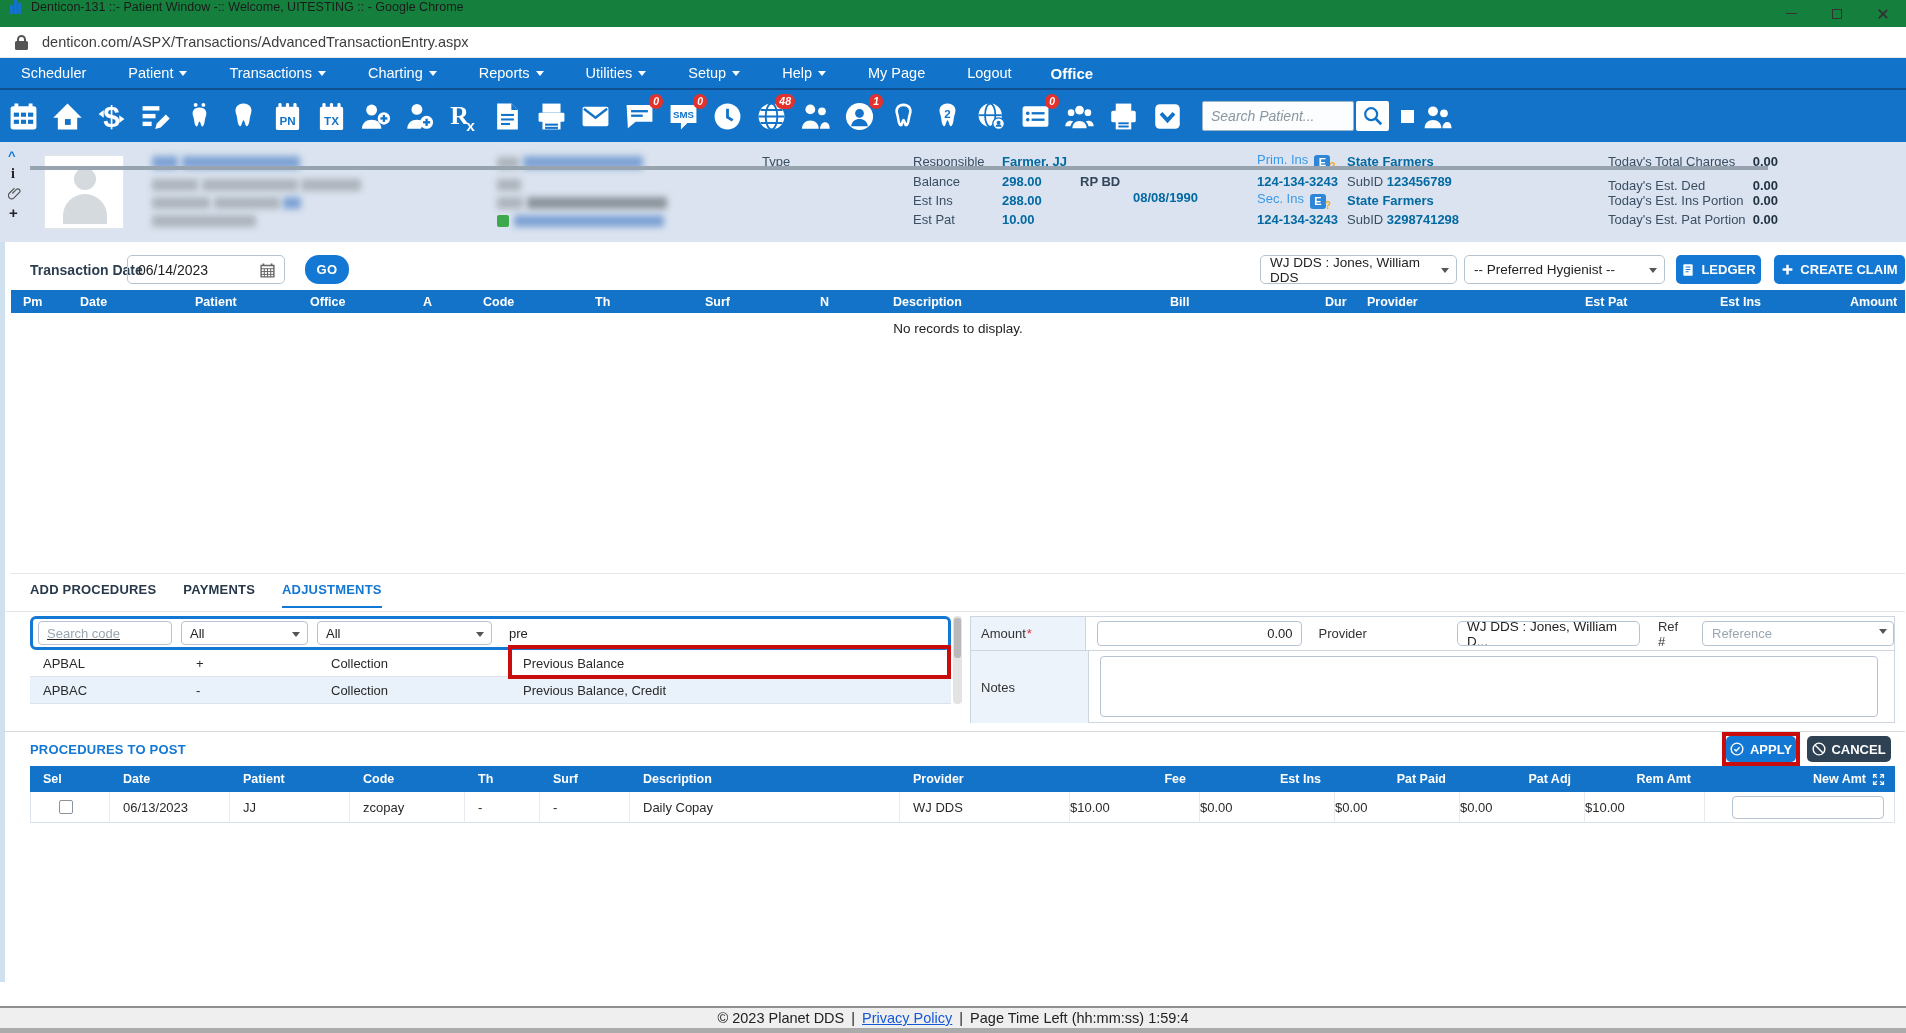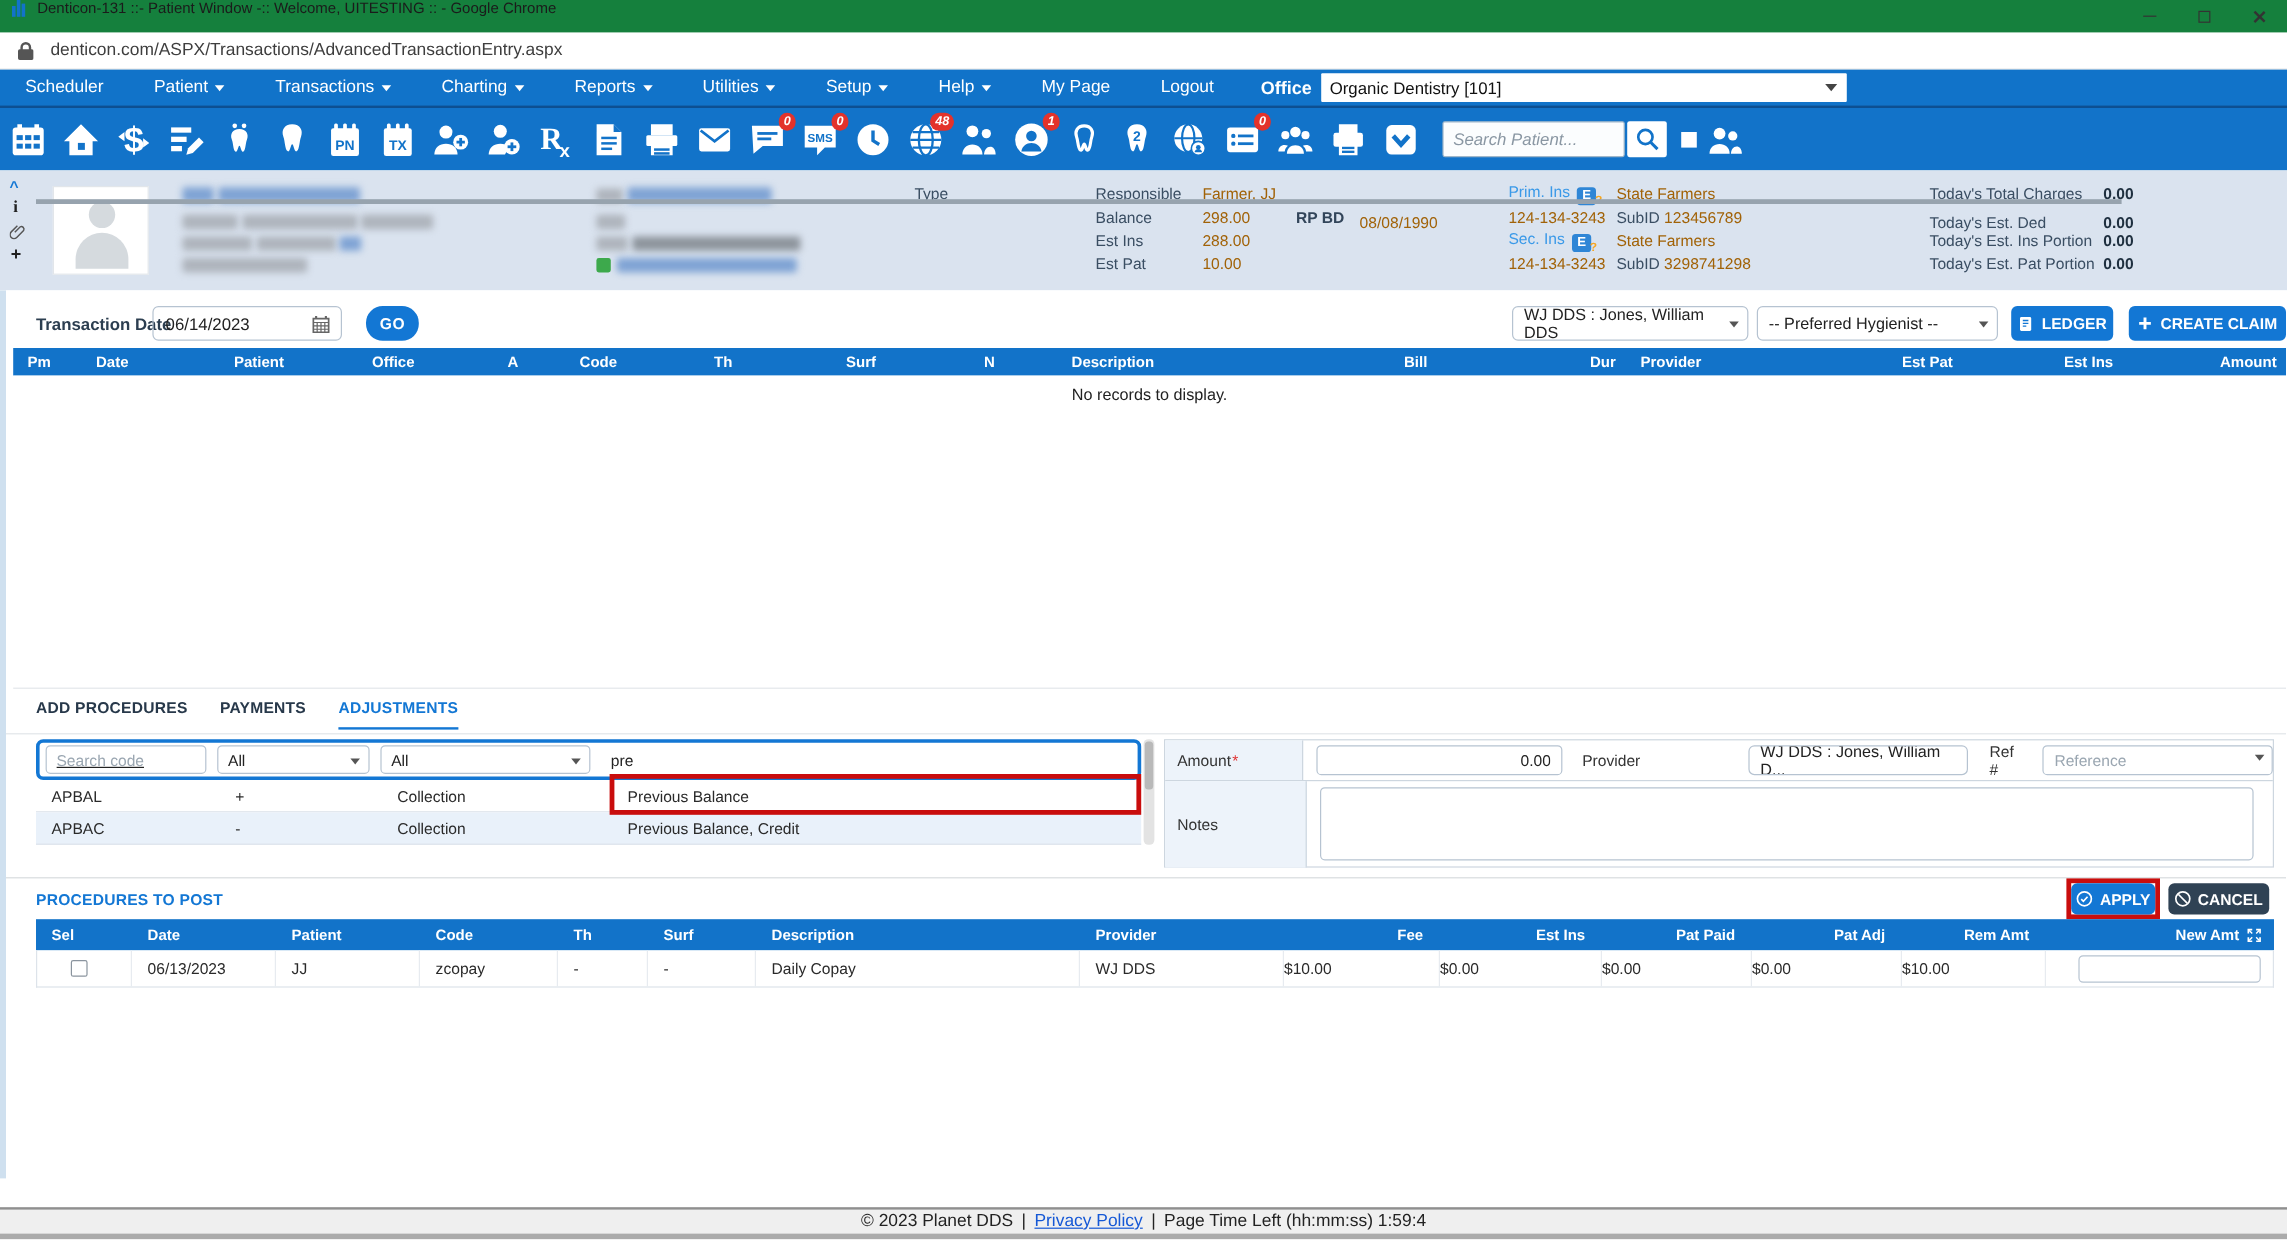--- a/index.html
+++ b/index.html
@@ -59,21 +59,21 @@
   .infoi { color:#222; font-weight:bold; font-size:14px; font-family:"Liberation Serif",serif; top:24px; left:11px !important; }
   .clip { top:44px; }
   .plus { color:#222; font-weight:bold; font-size:15px; top:62px; left:9px !important; }
   .photo { position:absolute; left:44px; top:13px; width:80px; height:74px; background:#fff; border:1px solid #e2e6ea; }
   .photo::before { content:""; position:absolute; left:29px; top:12px; width:22px; height:22px; border-radius:50%; background:#d5dade; }
   .photo::after { content:""; position:absolute; left:18px; top:38px; width:44px; height:30px; border-radius:22px 22px 0 0; background:#d5dade; }
   .blur { display:inline-block; height:12px; border-radius:2px; filter:blur(3px); vertical-align:middle; }
   .b-blue { background:#7fa3d4; } .b-gray { background:#aeb4bc; } .b-dk { background:#8d949c; }
   .greenic { display:inline-block; width:12px; height:12px; background:#3da94c; border-radius:2px; vertical-align:middle; margin-right:5px; }
   .pb-lbl { color:#3a4e63; }
-  .pb-val { color:#a16207; font-weight:normal; }
+  .pb-val { color:#0369a1; font-weight:bold; }
   .inslink { color:#3a99e8; }
   .eicon { display:inline-block; position:relative; width:16px; height:15px; background:#2f86d6; border-radius:3px; color:#fff; font-size:11px; font-weight:bold; text-align:center; line-height:15px; margin-left:6px; vertical-align:-2px; }
   .eicon::after { content:"?"; position:absolute; right:-5px; bottom:-4px; color:#f5a623; font-size:10px; font-weight:bold; }
   .todayrow .v { position:absolute; right:0; font-weight:bold; color:#1f3040; }
 
   
   .content { position:relative; height:740px; background:#fff; border-left:5px solid #cfe0ef; }
   .content .abs { position:absolute; white-space:nowrap; }
 
   
@@ -221,23 +221,20 @@
         <span>Help</span>
         <span class="caret"></span>
       </span>
     <span class="navitem">
         <span>My Page</span>
       </span>
     <span class="navitem">
         <span>Logout</span>
       </span>
     <span class="officelbl">Office</span>
-    <span class="officesel">
-        <span>Organic Dentistry [101]</span>
-      </span>
   </div>
 
   <div class="toolbar">
     <span class="tbi">
         <svg viewBox="0 0 24 24">
           <path fill="#fff" d="M5 2h3v4H5zM16 2h3v4h-3z"></path>
           <rect x="2" y="4" width="20" height="18" rx="2" fill="#fff"></rect>
           <g fill="#1273c9">
             <rect x="4.5" y="9" width="4" height="3.2"></rect>
             <rect x="10" y="9" width="4" height="3.2"></rect>
@@ -521,21 +518,21 @@
     <div class="abs" style="left:497px;top:52px;"><span class="blur b-gray" style="width:26px;"></span> <span class="blur b-dk" style="width:140px;"></span></div>
     <div class="abs" style="left:497px;top:70px;"><span class="greenic"></span><span class="blur b-blue" style="width:150px;"></span></div>
 
     <div class="abs pb-lbl" style="left:762px;top:12px;">Type</div>
 
     <div class="abs pb-lbl" style="left:913px;top:12px;">Responsible</div>
     <div class="abs pb-val" style="left:1002px;top:12px;">Farmer, JJ</div>
     <div class="abs pb-lbl" style="left:913px;top:32px;">Balance</div>
     <div class="abs pb-val" style="left:1002px;top:32px;">298.00</div>
     <div class="abs pb-lbl" style="left:1080px;top:32px;font-weight:bold;color:#32455a;">RP BD</div>
-    <div class="abs pb-val" style="left:1133px;top:36px;">08/08/1990</div>
+    <div class="abs pb-val" style="left:1133px;top:48px;">08/08/1990</div>
     <div class="abs pb-lbl" style="left:913px;top:51px;">Est Ins</div>
     <div class="abs pb-val" style="left:1002px;top:51px;">288.00</div>
     <div class="abs pb-lbl" style="left:913px;top:70px;">Est Pat</div>
     <div class="abs pb-val" style="left:1002px;top:70px;">10.00</div>
 
     <div class="abs" style="left:1257px;top:10px;"><span class="inslink">Prim. Ins</span><span class="eicon">E</span></div>
     <div class="abs pb-val" style="left:1257px;top:32px;">124-134-3243</div>
     <div class="abs" style="left:1257px;top:49px;"><span class="inslink">Sec. Ins</span><span class="eicon">E</span></div>
     <div class="abs pb-val" style="left:1257px;top:70px;">124-134-3243</div>
 

